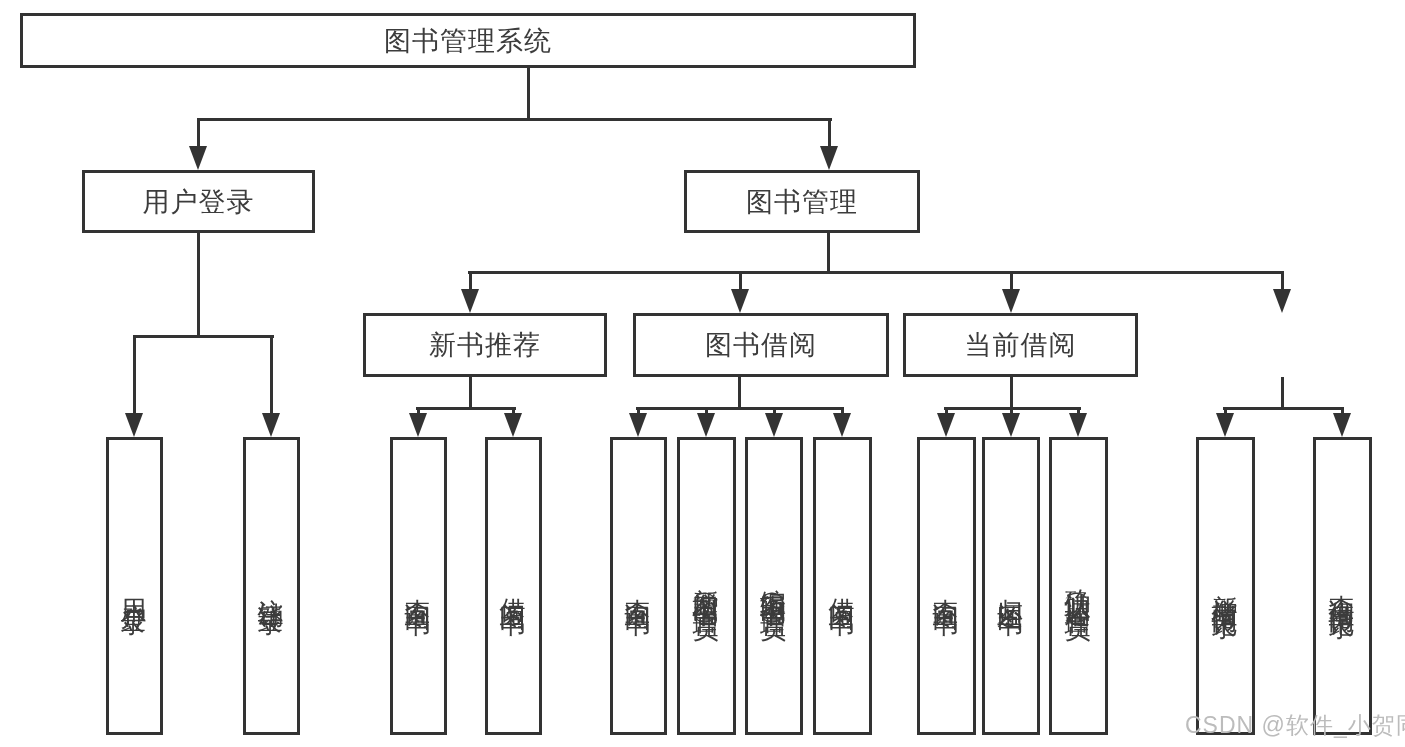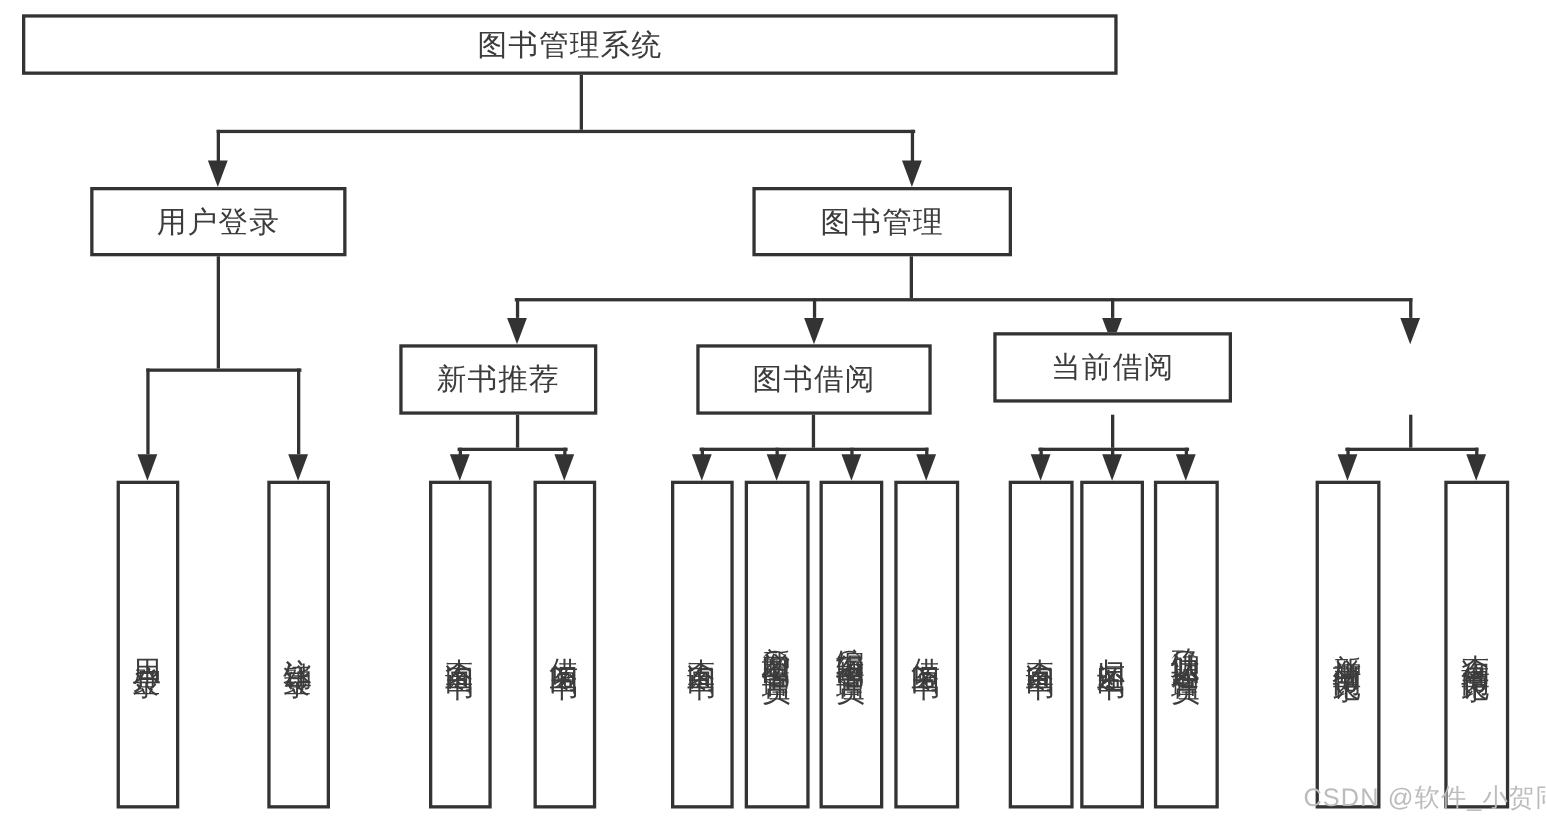--- a/index.html
+++ b/index.html
@@ -61,21 +61,21 @@
     letter-spacing: 1px;
     z-index: 5;
     white-space: nowrap;
   }
 </style>
 </head>
 <body>
 
 <div id="stage">
 
-  <div class="hbox" style="left:20px; top:13px; width:996px; height:55px;">
+  <div class="hbox" style="left:20px; top:13px; width:896px; height:55px;">
     <span>图书管理系统</span>
   </div>
 
   <div class="v" style="left:527px; top:68px; height:50px;"></div>
   <div class="h" style="left:197px; top:118px; width:635px;"></div>
   <div class="v" style="left:197px; top:118px; height:29px;"></div>
   <div class="arrow" style="left:189px; top:146px;"></div>
   <div class="v" style="left:828px; top:118px; height:29px;"></div>
   <div class="arrow" style="left:820px; top:146px;"></div>
 
@@ -97,27 +97,27 @@
   <div class="h" style="left:468px; top:271px; width:816px;"></div>
   <div class="v" style="left:469px; top:271px; height:18px;"></div>
   <div class="arrow" style="left:461px; top:289px;"></div>
   <div class="v" style="left:739px; top:271px; height:18px;"></div>
   <div class="arrow" style="left:731px; top:289px;"></div>
   <div class="v" style="left:1010px; top:271px; height:18px;"></div>
   <div class="arrow" style="left:1002px; top:289px;"></div>
   <div class="v" style="left:1281px; top:271px; height:18px;"></div>
   <div class="arrow" style="left:1273px; top:289px;"></div>
 
-  <div class="hbox" style="left:363px; top:313px; width:180px; height:64px;">
+  <div class="hbox" style="left:363px; top:313px; width:244px; height:64px;">
     <span>新书推荐</span>
   </div>
-  <div class="hbox" style="left:633px; top:313px; width:214px; height:64px;align-items:center;">
+  <div class="hbox" style="left:633px; top:313px; width:256px; height:64px;align-items:center;">
     <span>图书借阅</span>
   </div>
-  <div class="hbox" style="left:903px; top:302px; width:217px; height:64px;">
+  <div class="hbox" style="left:903px; top:313px; width:235px; height:64px;">
     <span>当前借阅</span>
   </div>
 
   <div class="v" style="left:469px; top:377px; height:30px;"></div>
   <div class="h" style="left:416px; top:407px; width:100px;"></div>
   <div class="v" style="left:417px; top:407px; height:8px;"></div>
   <div class="arrow" style="left:409px; top:413px;"></div>
   <div class="v" style="left:512px; top:407px; height:8px;"></div>
   <div class="arrow" style="left:504px; top:413px;"></div>
 

